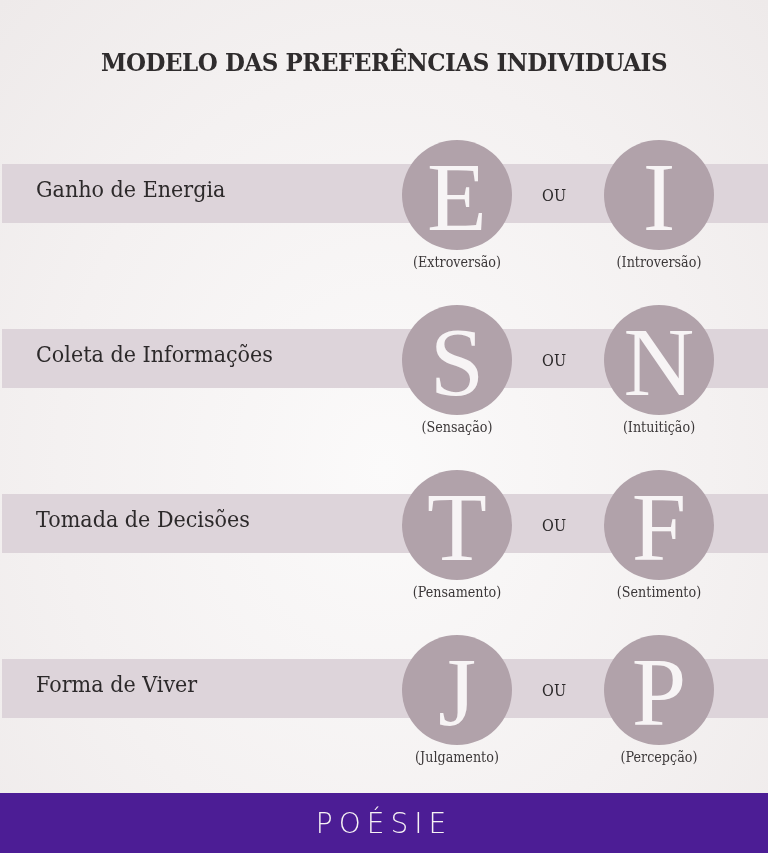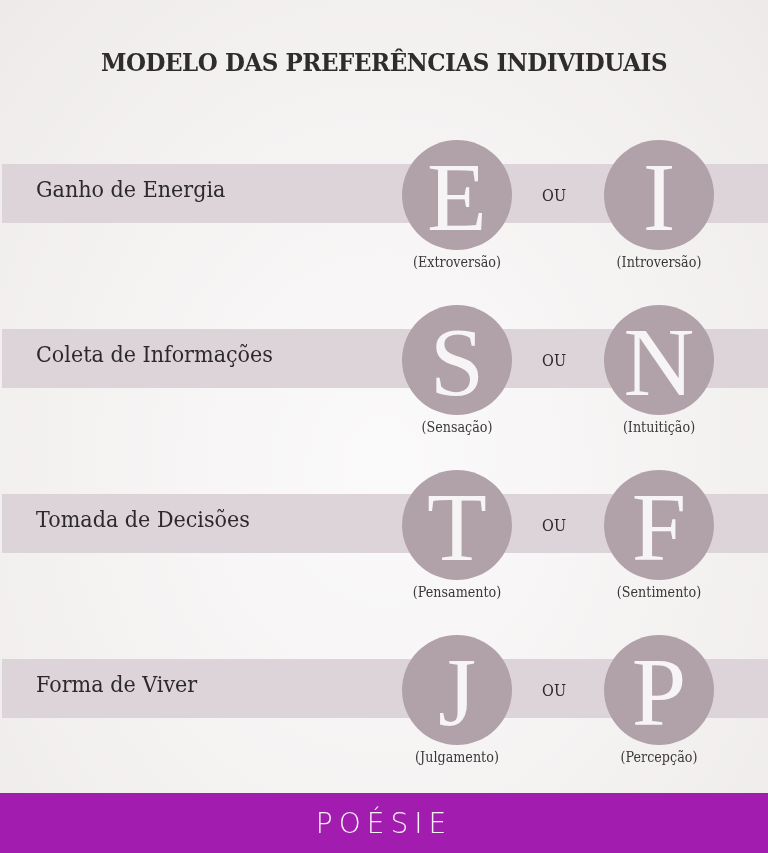--- a/index.html
+++ b/index.html
@@ -41,21 +41,21 @@
   .sub {
     position: absolute; top: 113px; width: 140px; text-align: center;
     font-size: 15px; color: #3b3738;
     font-family: "DejaVu Serif", "Liberation Serif", serif;
     transform: scaleX(0.85);
   }
   .s-left { left: 385px; }
   .s-right { left: 587px; }
   .footer {
     position: absolute; left: 0; top: 793px; width: 768px; height: 60px;
-    background: #a21caf; display: flex; align-items: center; justify-content: center;
+    background: #4c1d95; display: flex; align-items: center; justify-content: center;
   }
   .brand {
     font-family: "DejaVu Sans", "Liberation Sans", sans-serif; font-weight: 200;
     font-size: 28px; letter-spacing: 6px; color: #f6f2f4;
   }
 </style>
 </head>
 <body>
 
 <div class="title">MODELO DAS PREFERÊNCIAS INDIVIDUAIS</div>

